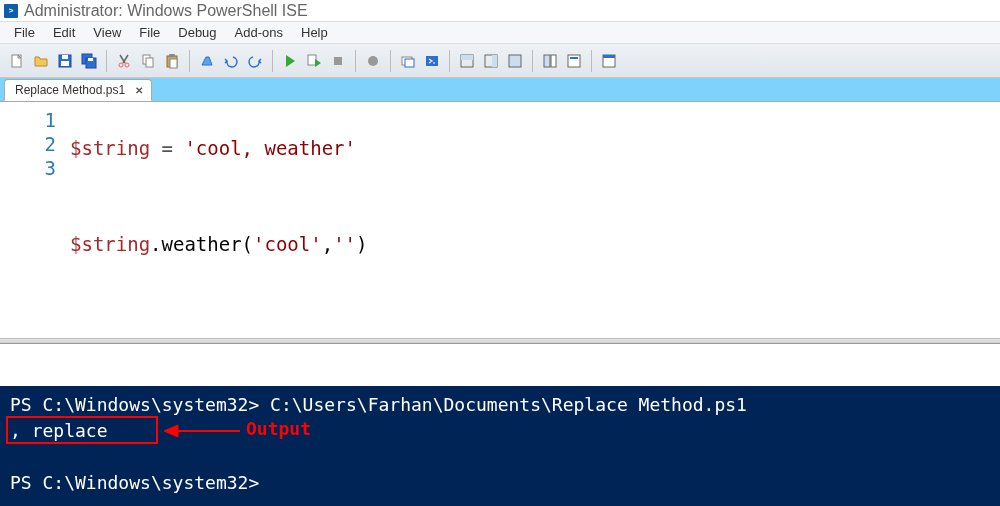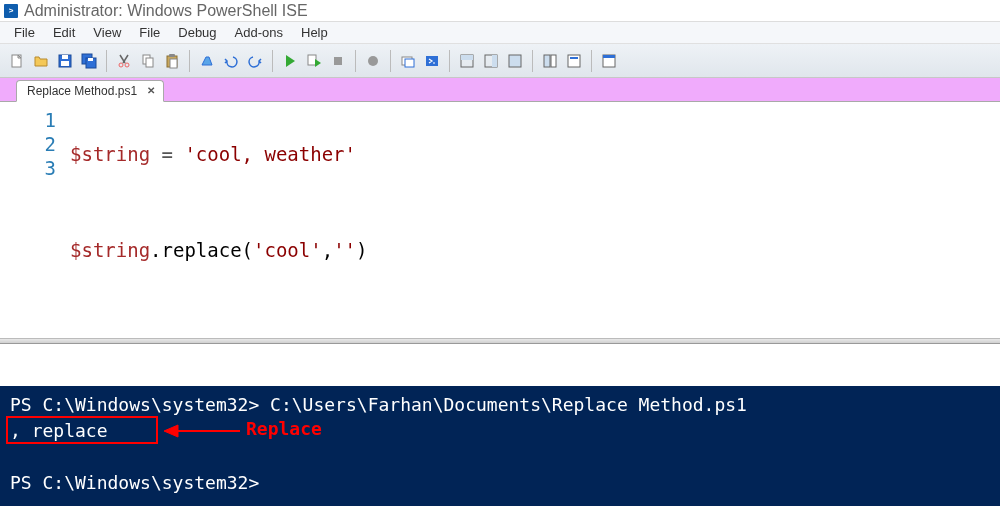--- a/index.html
+++ b/index.html
@@ -10,27 +10,27 @@
 .titlebar-text { color: #666; font-size: 16px; }
 
 .menubar { height: 22px; background: #f5f7fa; display: flex; align-items: center; padding-left: 6px; gap: 2px; border-bottom: 1px solid #e0e0e0; }
 .menubar-item { padding: 2px 8px; color: #333; cursor: default; font-size: 13px; }
 
 .toolbar { height: 34px; background: linear-gradient(#eef2f6, #e0e6ec); display: flex; align-items: center; padding: 0 6px; gap: 2px; border-bottom: 1px solid #c7c7c7; }
 .tb-btn { width: 22px; height: 22px; display: flex; align-items: center; justify-content: center; border-radius: 2px; cursor: default; }
 .tb-sep { width: 1px; height: 22px; background: #bbb; margin: 0 4px; }
 .tb-btn svg { width: 16px; height: 16px; }
 
-.tabbar { height: 24px; background: #f0abfc; display: flex; align-items: center; border-bottom: 1px solid #a9a9a9; padding-left: 16px; }
+.tabbar { height: 24px; background: #7dd3fc; display: flex; align-items: flex-start; border-bottom: 1px solid #a9a9a9; padding-left: 4px; }
 .tab { height: 22px; background: #fff; border: 1px solid #a9a9a9; border-bottom: 1px solid #fff; border-radius: 4px 4px 0 0; display: flex; align-items: center; padding: 0 6px 0 10px; gap: 8px; font-size: 12px; color: #333; position: relative; top: 1px; }
 .tab-close { width: 12px; height: 12px; color: #555; font-size: 10px; display: flex; align-items: center; justify-content: center; font-weight: bold; }
 
 .editor { flex: 1; background: #fff; display: flex; overflow: hidden; }
 .gutter { width: 70px; background: #fff; padding-top: 6px; text-align: right; padding-right: 14px; font-family: Consolas, monospace; font-size: 19px; line-height: 24px; color: #2a7db5; }
-.code { flex: 1; padding-top: 16px; font-family: Consolas, monospace; font-size: 19px; line-height: 24px; white-space: pre; color: #000; }
+.code { flex: 1; padding-top: 10px; font-family: Consolas, monospace; font-size: 19px; line-height: 24px; white-space: pre; color: #000; }
 .var { color: #a52a2a; }
 .op { color: #555; }
 .str { color: #8b0000; }
 .paren { color: #000; }
 
 .splitter { height: 6px; background: linear-gradient(#e8e8e8, #d0d0d0); border-top: 1px solid #bbb; border-bottom: 1px solid #999; }
 
 .console { height: 120px; background: #012456; color: #fff; font-family: Consolas, monospace; font-size: 18px; padding: 6px 10px; line-height: 26px; position: relative; margin-top: 42px; }
 .console-line { white-space: pre; }
 
@@ -204,31 +204,31 @@
 
 <div class="editor">
   <div class="gutter">
     <div>1</div>
     <div>2</div>
     <div>3</div>
   </div>
   <div class="code">
 <div><span class="var">$string</span><span class="op"> = </span><span class="str">'cool, weather'</span></div>
 <div>&nbsp;</div>
-<div><span class="var">$string</span><span>.replace</span><span class="paren">(</span><span class="str">'cool'</span><span>,</span><span class="str">''</span><span class="paren">)</span></div>
+<div><span class="var">$string</span><span>.weather</span><span class="paren">(</span><span class="str">'cool'</span><span>,</span><span class="str">''</span><span class="paren">)</span></div>
   </div>
 </div>
 
 <div class="splitter"></div>
 
 <div class="console">
   <div class="console-line"><span>PS C:\Windows\system32&gt; </span><span>C:\Users\Farhan\Documents\Replace Method.ps1</span></div>
   <div class="console-line">, replace</div>
   <div class="console-line">&nbsp;</div>
   <div class="console-line">PS C:\Windows\system32&gt;</div>
 
   <div class="annot-box" style="left:6px; top:30px; width:152px; height:28px;"></div>
   <svg class="annot-arrow" style="left:162px; top:36px; width:80px; height:18px;" viewBox="0 0 80 18">
     <line x1="78" y1="9" x2="14" y2="9" stroke="#ff0000" stroke-width="2"></line>
     <path d="M2 9 L16 3 L16 15 Z" fill="#ff0000"></path>
   </svg>
-  <div class="annot-label" style="left:246px; top:30px;">Replace</div>
+  <div class="annot-label" style="left:246px; top:30px;">Output</div>
 </div>
 
 </body></html>

